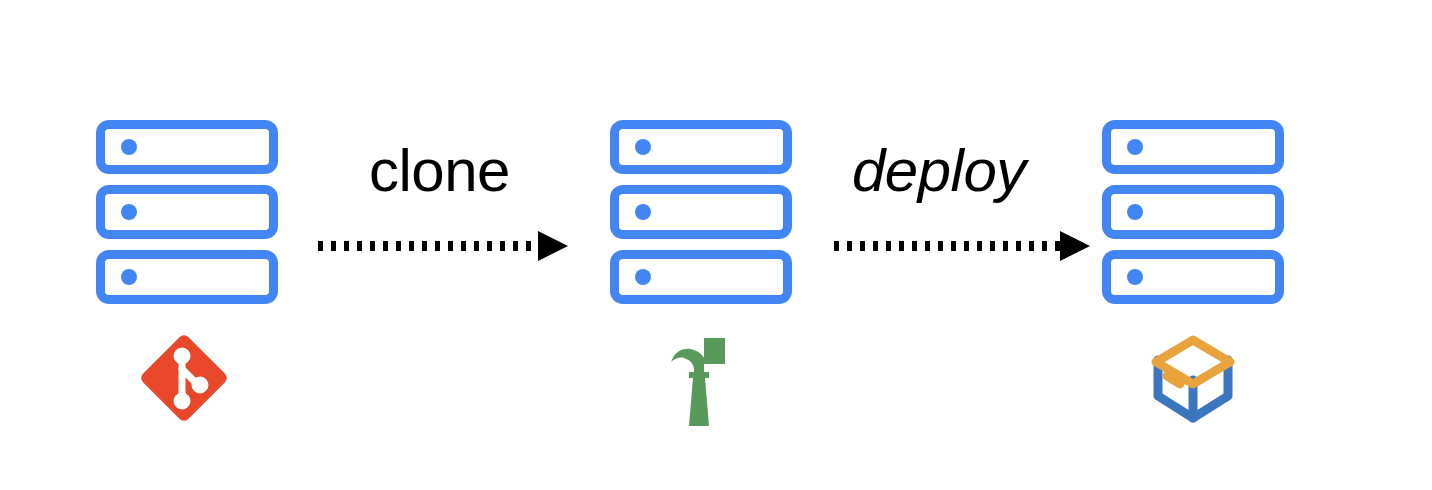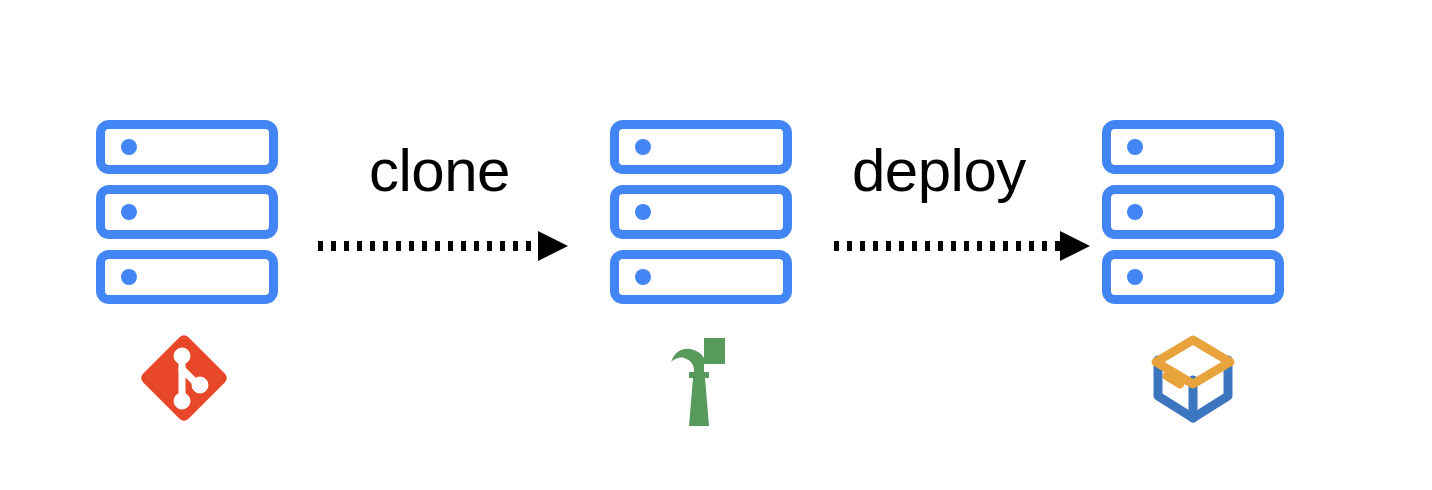--- a/index.html
+++ b/index.html
@@ -132,21 +132,21 @@
                C36 24 34 19 26 16
                C18 13 10 16 6 22
                C4 25 3 28 3 28
                C3 28 9 22 16 24
                C23 26 26 31 26 36
                L26 38 L21 38 L21 44 L25 44
                L21 92 L41 92 L37 44 L41 44 L41 38 L36 38 Z" fill="#589a5b"></path>
     </svg>
   </div>
 
-  <div class="arrow-label" style="left:852px; top:113px;">deploy</div>
+  <div class="arrow-label" style="left:852px; top:113px;font-style:italic;">deploy</div>
 
   <div class="arrow" style="left:832px; top:201px; width:260px;">
     <svg width="260" height="34" viewBox="0 0 260 34" aria-hidden="true">
       <line x1="2" y1="17" x2="228" y2="17" stroke="#000000" stroke-width="10" stroke-dasharray="5 8" stroke-linecap="butt"></line>
       <polygon points="228,2 258,17 228,32" fill="#000000"></polygon>
     </svg>
   </div>
 
   <div class="server-stack" style="left:1102px; top:92px;">
     <div class="server-bar b1">

